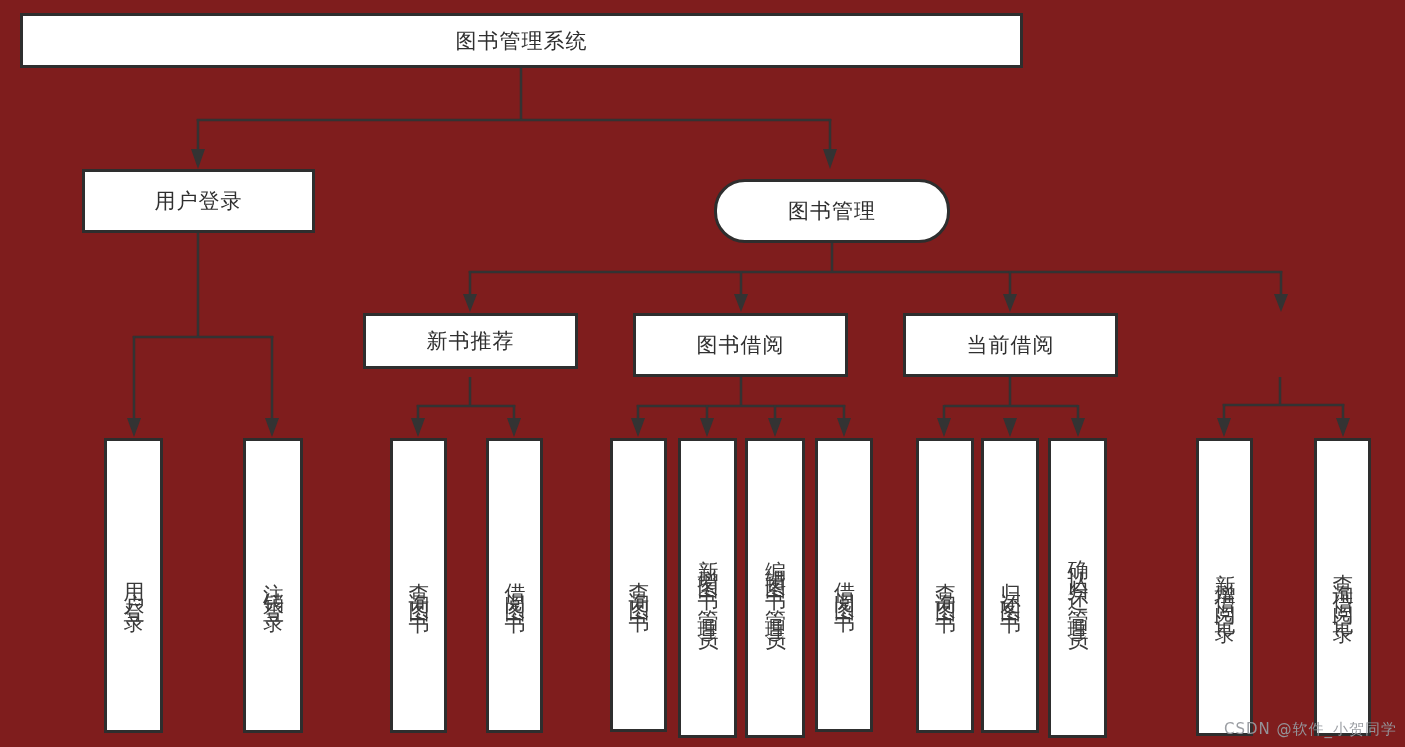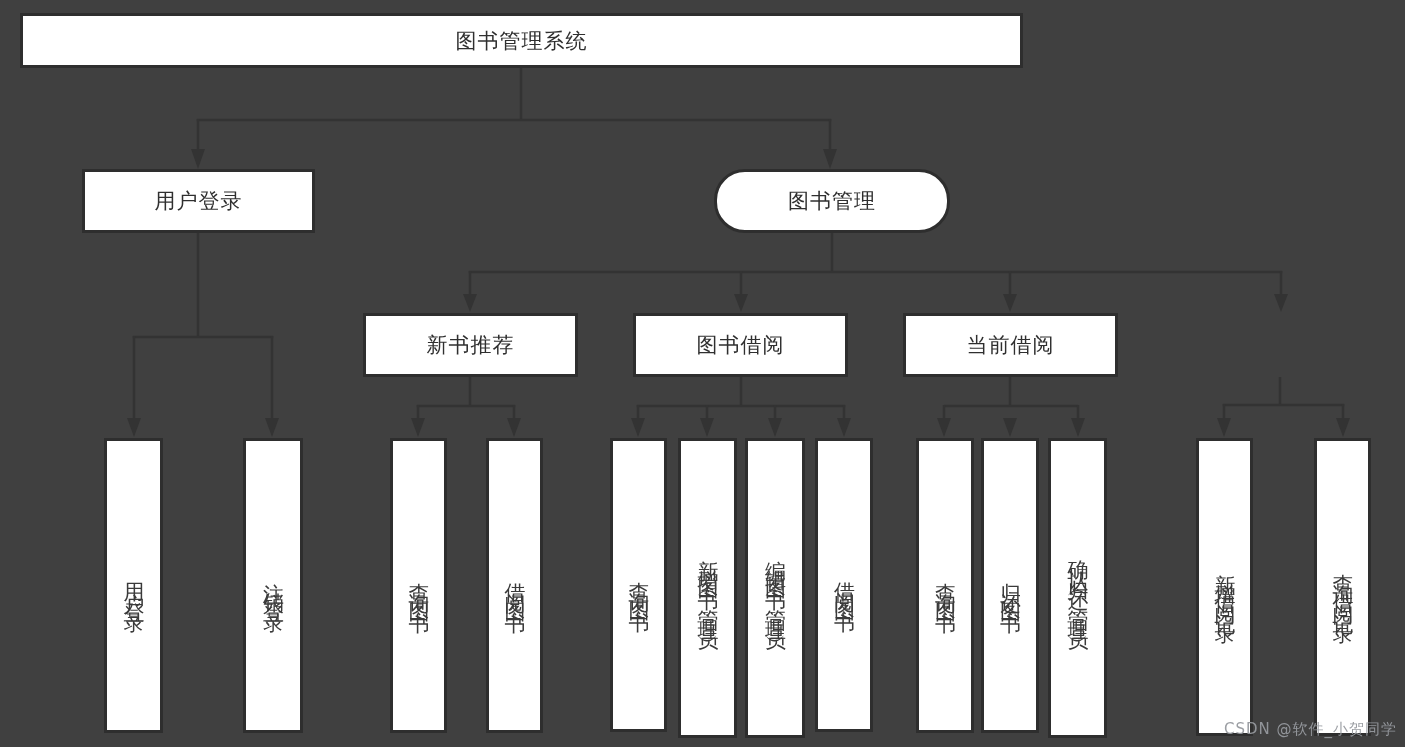--- a/index.html
+++ b/index.html
@@ -1,17 +1,17 @@
 <!DOCTYPE html>
 <html><head>
 <meta charset="utf-8">
 <style>
   html,body{margin:0;padding:0;background:#ffffff;}
   body{font-family:"DejaVu Sans","Liberation Sans",sans-serif;}
-  .canvas{position:relative;width:1405px;height:747px;background:#404040;overflow:hidden;}
+  .canvas{position:relative;width:1405px;height:747px;background:#7f1d1d;overflow:hidden;}
   .connectors{position:absolute;left:0;top:0;width:1405px;height:747px;}
   .box{position:absolute;box-sizing:border-box;border:3px solid #2e2e2e;background:#ffffff;
        display:flex;align-items:center;justify-content:center;color:#2f2f2f;}
   .hbox{font-size:21px;letter-spacing:1px;}
   .leaf .vtext{writing-mode:vertical-rl;font-size:21px;letter-spacing:10px;line-height:1;color:#3a3a3a;}
   .watermark{position:absolute;right:8px;bottom:8px;font-size:15px;color:rgba(150,153,158,0.95);
              letter-spacing:1px;white-space:nowrap;z-index:5;}
 </style>
 </head>
 <body>
@@ -86,23 +86,23 @@
       <polygon points="1071,418 1085,418 1078,437"></polygon>
 
       <polygon points="1217,418 1231,418 1224,437"></polygon>
       <polygon points="1336,418 1350,418 1343,437"></polygon>
     </g>
   </svg>
 
   <div class="box hbox" style="left:20px;top:13px;width:1003px;height:55px;">图书管理系统</div>
 
   <div class="box hbox" style="left:82px;top:169px;width:233px;height:64px;">用户登录</div>
-  <div class="box hbox" style="left:714px;top:169px;width:236px;height:64px;border-radius:31px;">图书管理</div>
+  <div class="box hbox" style="left:714px;top:179px;width:236px;height:64px;border-radius:31px;">图书管理</div>
 
-  <div class="box hbox" style="left:363px;top:313px;width:215px;height:64px;">新书推荐</div>
+  <div class="box hbox" style="left:363px;top:313px;width:215px;height:56px;">新书推荐</div>
   <div class="box hbox" style="left:633px;top:313px;width:215px;height:64px;">图书借阅</div>
   <div class="box hbox" style="left:903px;top:313px;width:215px;height:64px;">当前借阅</div>
 
   <div class="box leaf" style="left:104px;top:438px;width:59px;height:295px;">
     <span class="vtext">用户登录</span>
   </div>
   <div class="box leaf" style="left:243px;top:438px;width:60px;height:295px;">
     <span class="vtext">注销登录</span>
   </div>
 

